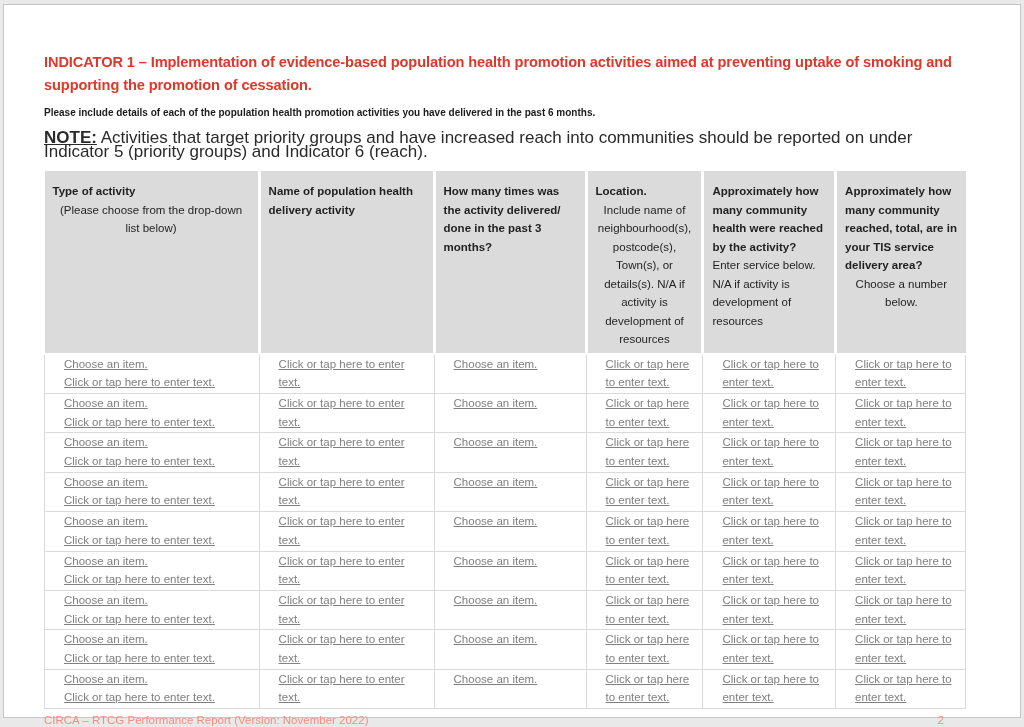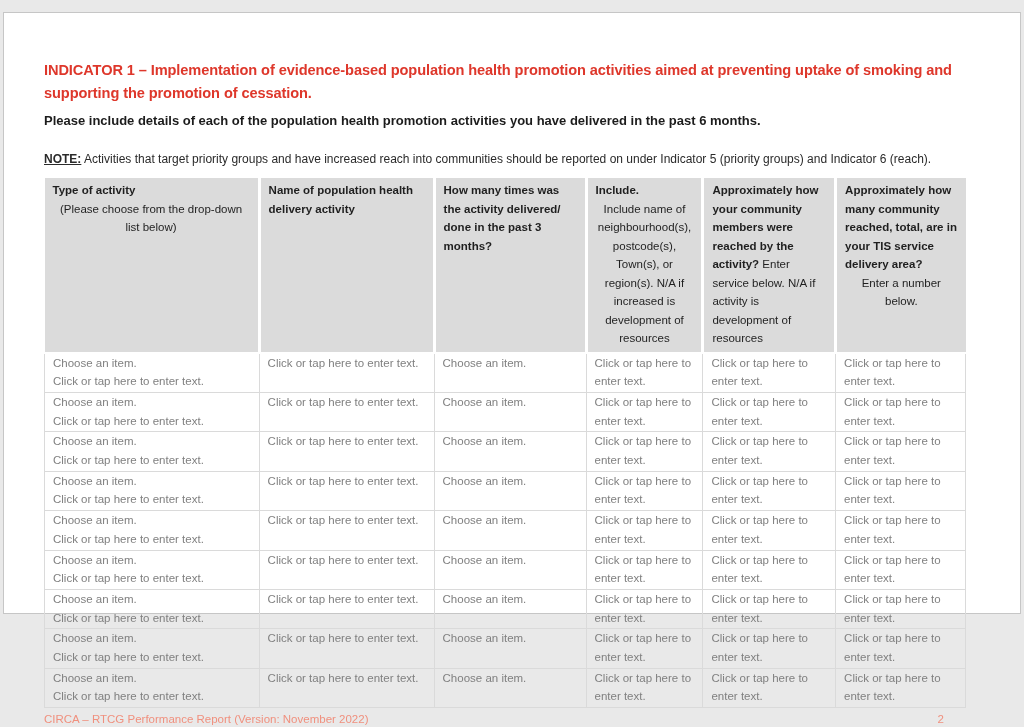--- a/index.html
+++ b/index.html
@@ -4,81 +4,82 @@
 <style>
   * { margin: 0; padding: 0; box-sizing: border-box; }
   html, body {
     width: 1024px; height: 727px;
     background: #e9e9e9;
     font-family: "Liberation Sans", sans-serif;
     overflow: hidden;
   }
   .page {
     position: absolute;
-    left: 3px; top: 12px;
-    width: 1018px; height: 602px;
+    left: 3px; top: 4px;
+    width: 1018px; height: 714px;
     background: #ffffff;
     border: 1px solid #c6c6c6;
   }
   .content {
     position: absolute;
     left: 40px; top: 46px;
     width: 924px;
   }
   .doc-title {
     color: var(--title-red, #de372b);
     font-weight: bold;
     font-size: 14.6px;
     line-height: 23px;
     letter-spacing: -0.1px;
     margin-bottom: 9px;
   }
   .doc-subtitle {
     color: #1c1c1c;
     font-weight: bold;
-    font-size: 13px;
+    font-size: 10px;
     line-height: 14px;
-    margin-bottom: 24px;
+    margin-bottom: 11px;
   }
   .doc-note {
     color: #2a2a2a;
-    font-size: 12px;
+    font-size: 17px;
     line-height: 14px;
     margin-bottom: 12px;
   }
   .doc-note .note-label { font-weight: bold; text-decoration: underline; }
   table.report {
     width: 922px;
     border-collapse: collapse;
     table-layout: fixed;
   }
   table.report th {
     background: var(--header-bg, #dbdbdb);
     text-align: left;
     vertical-align: top;
     font-size: 11.5px;
     line-height: 18.5px;
     color: #1f1f1f;
-    padding: 3px 8px 4px 8px;
+    padding: 11px 8px 4px 8px;
     border-right: 3px solid #ffffff;
     border-bottom: 2px solid #ffffff;
     font-weight: normal;
   }
   table.report th:last-child { border-right: none; }
   table.report th .hb { font-weight: bold; }
   table.report th .hs { font-weight: normal; text-align: center; }
   table.report th .hs.block { display: block; }
   table.report td {
     vertical-align: top;
     font-size: 11.5px;
     line-height: 18.7px;
     color: var(--placeholder-gray, #808080);
-    padding: 0 8px 1px 8px;
+    padding: 0 8px 1px 19px;
     border: 1px solid #dadada;
     height: 38px;
+    text-decoration: underline;
   }
   .ph-line { display: block; cursor: pointer; }
   .footer {
     width: 922px;
     display: flex;
     justify-content: space-between;
     margin-top: 5px;
     font-size: 11.5px;
     color: var(--footer-salmon, #f0907e);
     gap: 20px;
@@ -106,23 +107,23 @@
           <col style="width: 16.5%;">
           <col style="width: 12.7%;">
           <col style="width: 14.4%;">
           <col style="width: 14.1%;">
         </colgroup>
       <thead>
           <tr>
             <th><span class="hb">Type of activity</span><span class="hs block">(Please choose from the drop-down list below)</span></th>
             <th><span class="hb">Name of population health delivery activity</span></th>
             <th><span class="hb">How many times was the activity delivered/ done in the past 3 months?</span></th>
-            <th><span class="hb">Include.</span><span class="hs block">Include name of neighbourhood(s), postcode(s), Town(s), or region(s). N/A if increased is development of resources</span></th>
-            <th><span class="hb">Approximately how your community members were reached by the activity?</span><span class="hs"> Enter service below. N/A if activity is development of resources</span></th>
-            <th><span class="hb">Approximately how many community reached, total, are in your TIS service delivery area?</span><span class="hs block">Enter a number below.</span></th>
+            <th><span class="hb">Location.</span><span class="hs block">Include name of neighbourhood(s), postcode(s), Town(s), or details(s). N/A if activity is development of resources</span></th>
+            <th><span class="hb">Approximately how many community health were reached by the activity?</span><span class="hs"> Enter service below. N/A if activity is development of resources</span></th>
+            <th><span class="hb">Approximately how many community reached, total, are in your TIS service delivery area?</span><span class="hs block">Choose a number below.</span></th>
           </tr>
         </thead>
       <tbody>
           <tr>
             <td>
               <span class="ph-line">Choose an item.</span>
               <span class="ph-line">Click or tap here to enter text.</span>
             </td>
             <td>
               <span class="ph-line">Click or tap here to enter text.</span>

